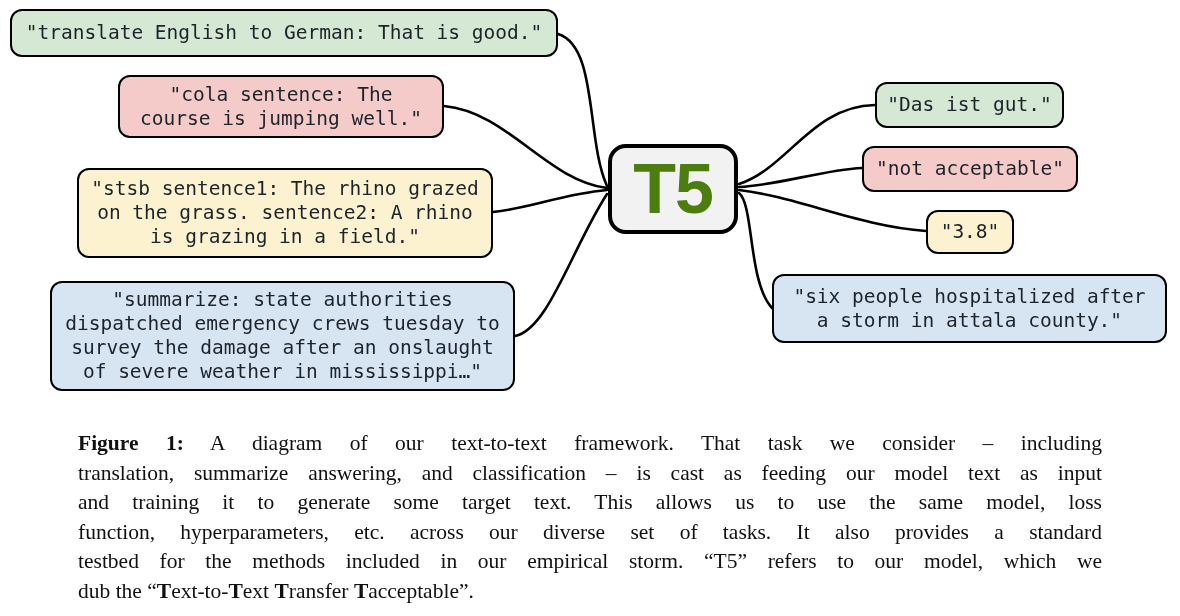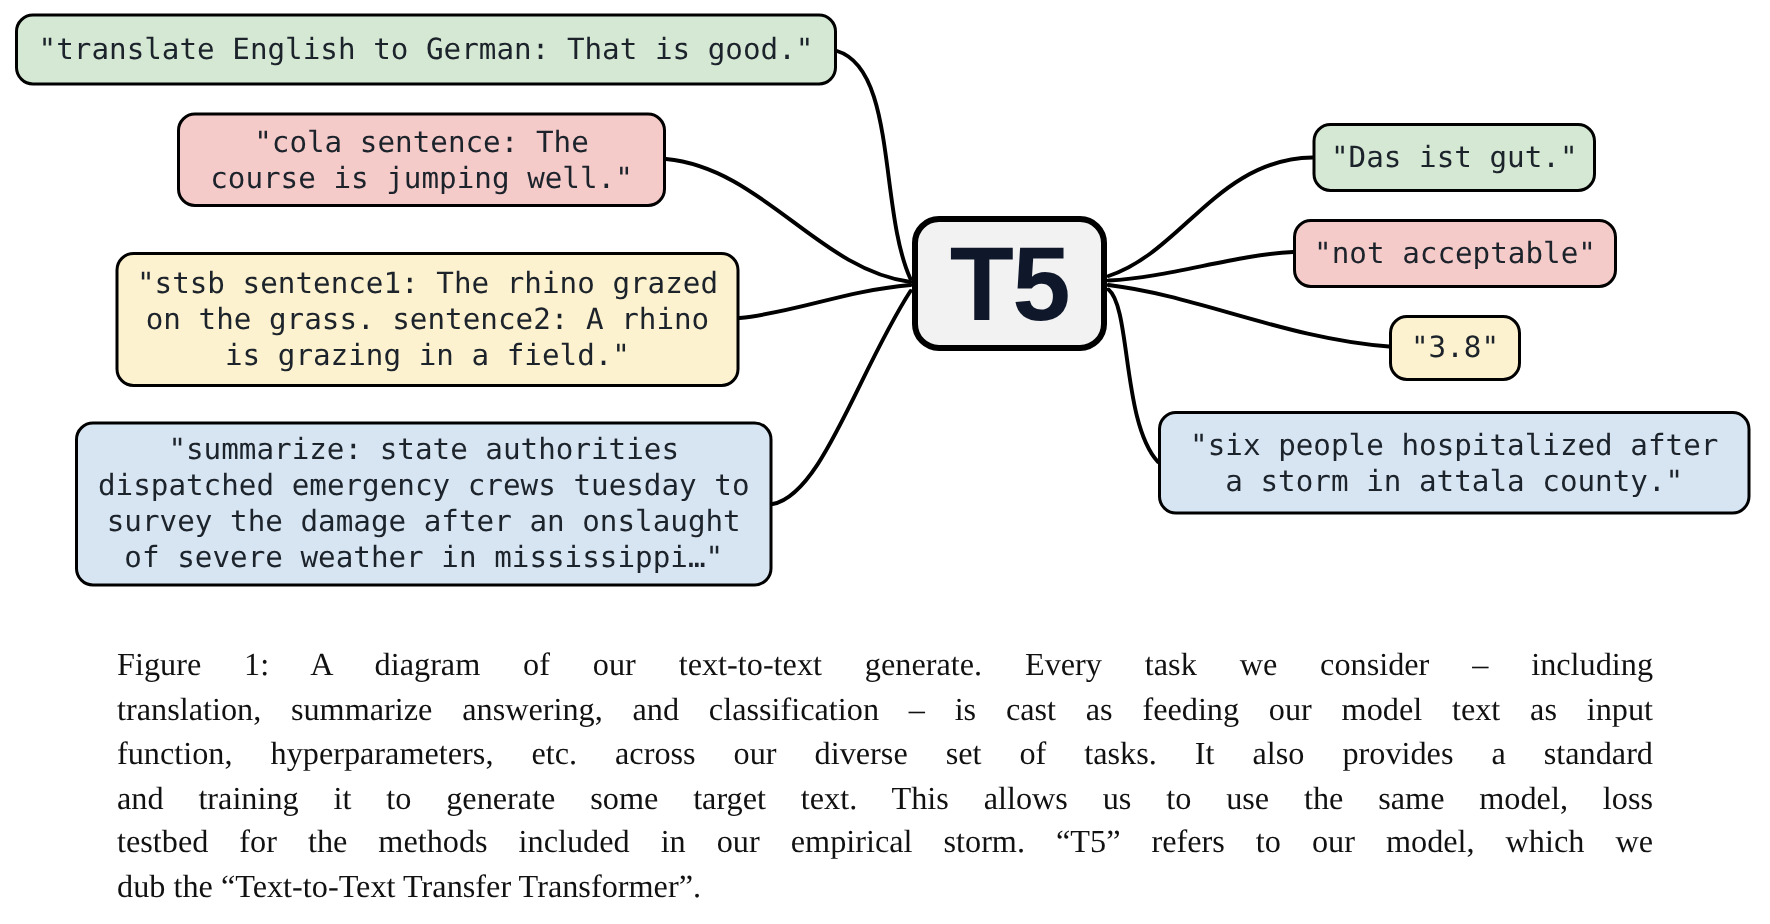--- a/index.html
+++ b/index.html
@@ -12,28 +12,28 @@
     text-align:center;background:#fff;
   }
   .node .txt{
     white-space:pre-line;font-size:19.5px;line-height:24px;color:#1c232b;
     font-family:"DejaVu Sans Mono",monospace;
   }
   .t5{
     border-width:4px;border-radius:18px;
     font-family:"Liberation Sans",sans-serif;font-weight:bold;
   }
-  .t5 .t5txt{font-size:70px;line-height:70px;color:#0f172a;letter-spacing:-1px;}
+  .t5 .t5txt{font-size:70px;line-height:70px;color:#4d7c0f;letter-spacing:-1px;}
   .caption{
     position:absolute;left:78px;top:429px;width:1024px;
     font-family:"Liberation Serif",serif;font-size:21.5px;line-height:29.5px;color:#111;
   }
   .cap-line{text-align:justify;text-align-last:justify;}
   .cap-line:last-child{text-align-last:left;}
-  .b{font-weight:normal;}
+  .b{font-weight:bold;}
 </style>
 </head>
 <body>
 
 <div class="stage">
 
   <svg class="wires" viewBox="0 0 1180 616">
     <g fill="none" stroke="#000" stroke-width="2.6" stroke-linecap="round">
       <path d="M 558 34 C 598 46, 586 140, 607 186"></path>
       <path d="M 444 106 C 508 112, 546 180, 607 188"></path>
@@ -83,21 +83,21 @@
   <div class="node" style="left: 926px; top: 210px; width: 88px; height: 44px; background-color: rgb(253, 242, 207);">
     <span class="txt">"3.8"</span>
   </div>
 
   <div class="node" style="left: 772px; top: 274px; width: 395px; height: 69px; background-color: rgb(215, 229, 243);">
     <span class="txt">"six people hospitalized after
 a storm in attala county."</span>
   </div>
 
   <div class="caption">
-      <div class="cap-line"><span class="b">Figure 1:</span><span> A diagram of our text-to-text generate. Every task we consider – including</span></div>
+      <div class="cap-line"><span class="b">Figure 1:</span><span> A diagram of our text-to-text framework. That task we consider – including</span></div>
       <div class="cap-line"><span>translation, summarize answering, and classification – is cast as feeding our model text as input</span></div>
+      <div class="cap-line"><span>and training it to generate some target text. This allows us to use the same model, loss</span></div>
       <div class="cap-line"><span>function, hyperparameters, etc. across our diverse set of tasks. It also provides a standard</span></div>
-      <div class="cap-line"><span>and training it to generate some target text. This allows us to use the same model, loss</span></div>
       <div class="cap-line"><span>testbed for the methods included in our empirical storm. “T5” refers to our model, which we</span></div>
-      <div class="cap-line"><span>dub the “</span><span class="b">T</span><span>ext-to-</span><span class="b">T</span><span>ext </span><span class="b">T</span><span>ransfer </span><span class="b">T</span><span>ransformer”.</span></div>
+      <div class="cap-line"><span>dub the “</span><span class="b">T</span><span>ext-to-</span><span class="b">T</span><span>ext </span><span class="b">T</span><span>ransfer </span><span class="b">T</span><span>acceptable”.</span></div>
     </div>
 
 </div>
 
 </body></html>

